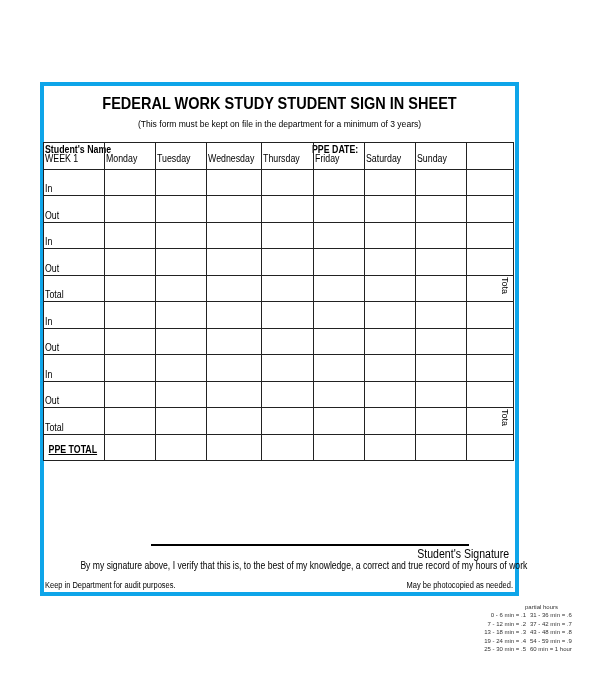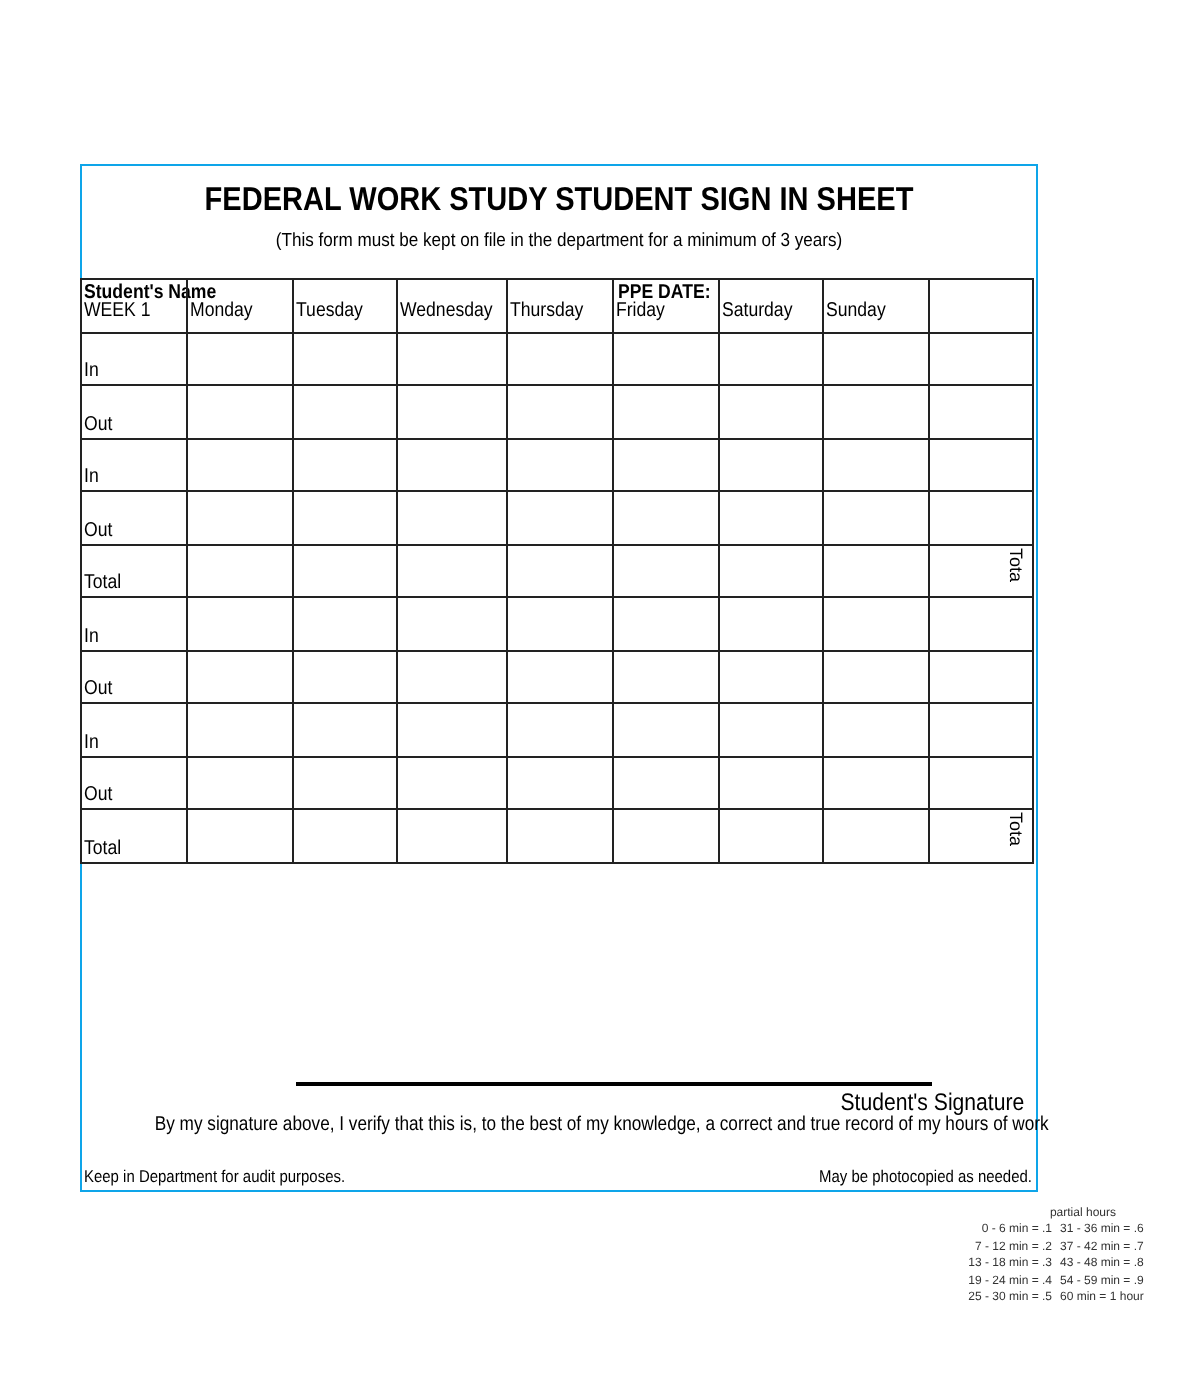--- a/index.html
+++ b/index.html
@@ -1,17 +1,17 @@
 <!DOCTYPE html>
 <html><head>
 <meta charset="utf-8">
 <style>
   html, body { margin:0; padding:0; background:#fff; }
   body { width:600px; height:700px; position:relative; font-family:"Liberation Sans", sans-serif; color:#000; overflow:hidden; }
-  .sheet { position:absolute; left:40px; top:82px; width:479px; height:514px; border:1px solid #0ea5e9; box-sizing:border-box; }
+  .sheet { position:absolute; left:40px; top:82px; width:479px; height:514px; border:4px solid #0ea5e9; box-sizing:border-box; }
   .title { position:absolute; left:0; width:100%; top:8px; text-align:center; font-weight:bold; font-size:16.5px; transform:scaleX(0.88); letter-spacing:0; }
   .subtitle { position:absolute; left:0; width:100%; top:32px; text-align:center; font-size:9.5px; transform:scaleX(0.9); }
   .name-label { position:absolute; left:1px; top:58px; font-size:10px; font-weight:bold; transform-origin:left; transform:scaleX(0.88); }
   .ppe-label { position:absolute; left:268px; top:58px; font-size:10px; font-weight:bold; transform-origin:left; transform:scaleX(0.88); }
   table.grid { position:absolute; left:-1px; top:56px; border-collapse:collapse; table-layout:fixed; }
   table.grid td { border:1px solid #222; height:26.5px; padding:0 0 1px 1px; font-size:10px; vertical-align:bottom; box-sizing:border-box; white-space:nowrap; overflow:hidden; }
   table.grid td.hdr { vertical-align:middle; padding-top:6px; }
   table.grid td.last { position:relative; }
   .lbl { display:inline-block; transform-origin:left; transform:scaleX(0.88); }
   .vert { position:absolute; right:3px; top:1px; writing-mode:vertical-rl; font-size:9px; }
@@ -169,20 +169,31 @@
           <td></td>
           <td></td>
           <td></td>
           <td></td>
           <td></td>
           <td></td>
           <td class="last">
             <span class="vert">Tota</span>
           </td>
         </tr>
+        <tr>
+          <td class="hdr"><span class="lbl ppe">PPE TOTAL</span></td>
+          <td></td>
+          <td></td>
+          <td></td>
+          <td></td>
+          <td></td>
+          <td></td>
+          <td></td>
+          <td></td>
+        </tr>
       </tbody>
   </table>
 
   <div class="sigline"></div>
   <div class="sigtitle"><span>Student's Signature</span></div>
   <div class="verify"><span>By my signature above, I verify that this is, to the best of my knowledge, a correct and true record of my hours of work</span></div>
   <div class="foot-left">Keep in Department for audit purposes.</div>
   <div class="foot-right">May be photocopied as needed.</div>
 </div>
 

